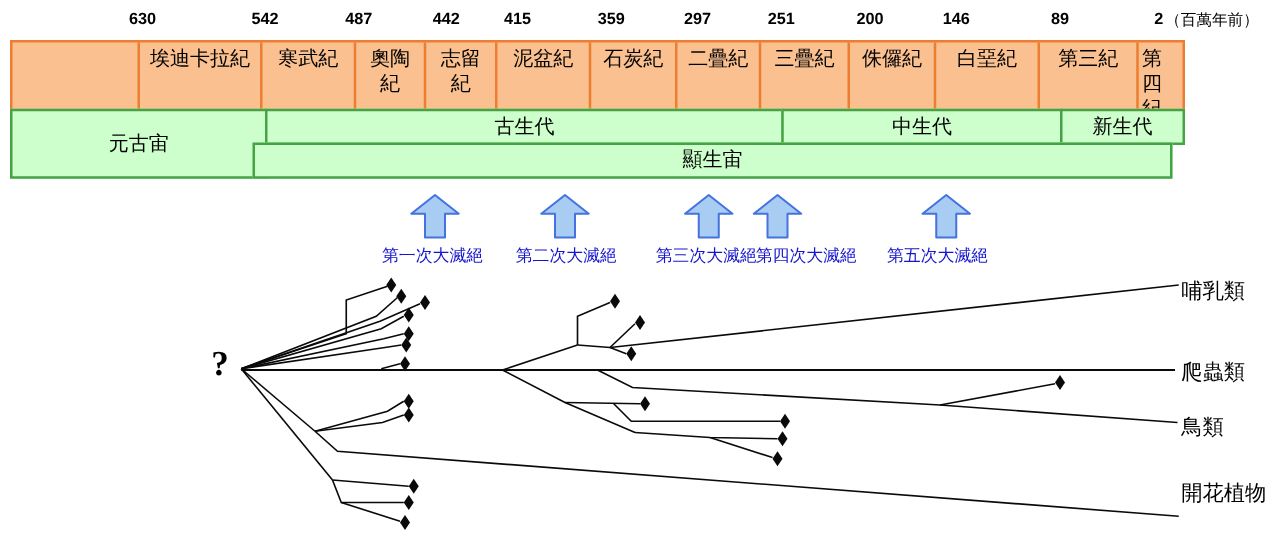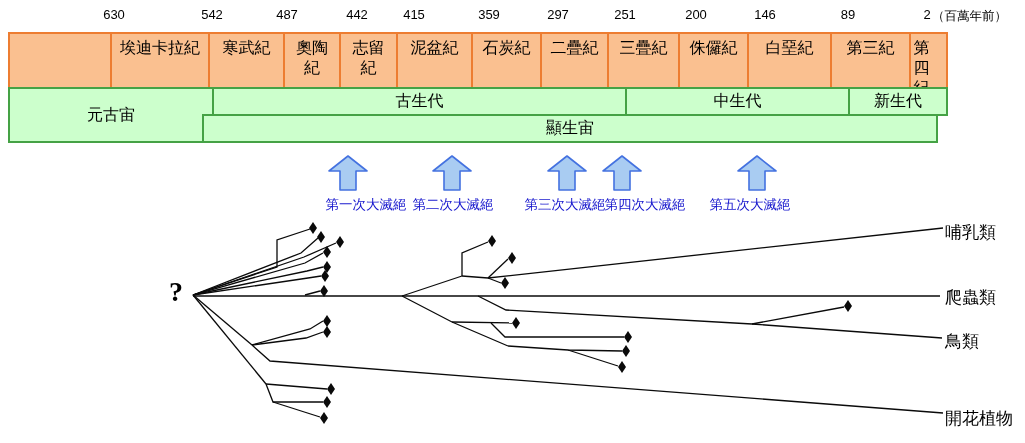--- a/index.html
+++ b/index.html
@@ -3,21 +3,21 @@
 <meta charset="utf-8">
 <style>
   html,body{margin:0;padding:0;background:#fff;}
   .canvas{
     position:relative;width:1025px;height:443px;background:#fff;overflow:hidden;
     font-family:"Liberation Sans","DejaVu Sans",sans-serif;color:#000;
   }
   
   .age-num{
     position:absolute;top:7px;transform:translateX(-50%);
-    font-size:13px;font-weight:normal;white-space:nowrap;
+    font-size:13px;font-weight:bold;white-space:nowrap;
   }
   .age-unit{
     position:absolute;top:8px;left:932px;font-size:12.5px;white-space:nowrap;
   }
   
   .period-row{
     position:absolute;left:8px;top:32px;width:940px;height:57px;
     box-sizing:border-box;border:2px solid var(--period-border);
     background:var(--period-fill);display:flex;
   }
@@ -93,32 +93,32 @@
     <div class="period-cell" style="width:21px">第四紀</div>
   </div>
 
   <div class="green-cell" style="left:8px;top:87px;width:206px;height:56px">元古宙</div>
   <div class="green-cell" style="left:212px;top:87px;width:415px;height:29px">古生代</div>
   <div class="green-cell" style="left:625px;top:87px;width:225px;height:29px">中生代</div>
   <div class="green-cell" style="left:848px;top:87px;width:100px;height:29px">新生代</div>
   <div class="green-cell" style="left:202px;top:114px;width:736px;height:29px">顯生宙</div>
 
   <div>
-    <div class="ext-label" style="left:366px">第一次大滅絕</div>
+    <div class="ext-label" style="left:346px">第一次大滅絕</div>
     <div class="ext-label" style="left:453px">第二次大滅絕</div>
     <div class="ext-label" style="left:565px">第三次大滅絕</div>
     <div class="ext-label" style="left:645px">第四次大滅絕</div>
     <div class="ext-label" style="left:750px">第五次大滅絕</div>
   </div>
 
   <div class="root-label">?</div>
   <div class="taxon-label" style="top:221px">哺乳類</div>
   <div class="taxon-label" style="top:286px">爬蟲類</div>
   <div class="taxon-label" style="top:330px">鳥類</div>
-  <div class="taxon-label" style="top:407px">開花植物</div>
+  <div class="taxon-label" style="top:383px">開花植物</div>
 
   <svg class="overlay" width="1025" height="443" viewBox="0 0 1025 443">
 
     <g>
       <path class="arrow" d="M348,156 L367,171 L356,171 L356,190 L340,190 L340,171 L329,171 Z"></path>
       <path class="arrow" d="M452,156 L471,171 L460,171 L460,190 L444,190 L444,171 L433,171 Z"></path>
       <path class="arrow" d="M567,156 L586,171 L575,171 L575,190 L559,190 L559,171 L548,171 Z"></path>
       <path class="arrow" d="M622,156 L641,171 L630,171 L630,190 L614,190 L614,171 L603,171 Z"></path>
       <path class="arrow" d="M757,156 L776,171 L765,171 L765,190 L749,190 L749,171 L738,171 Z"></path>
     </g>

